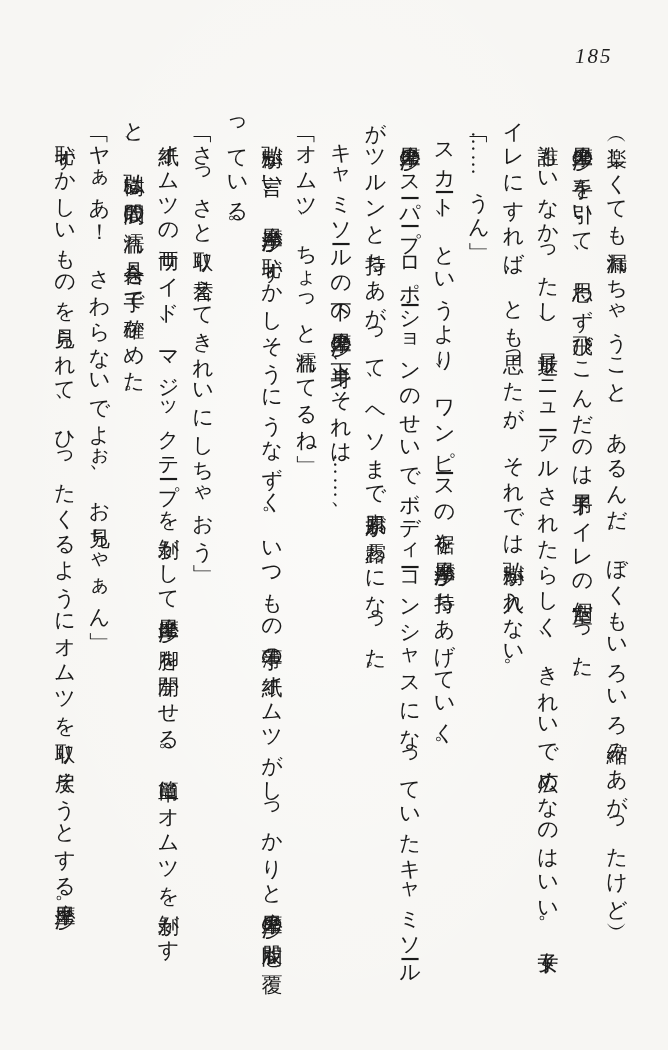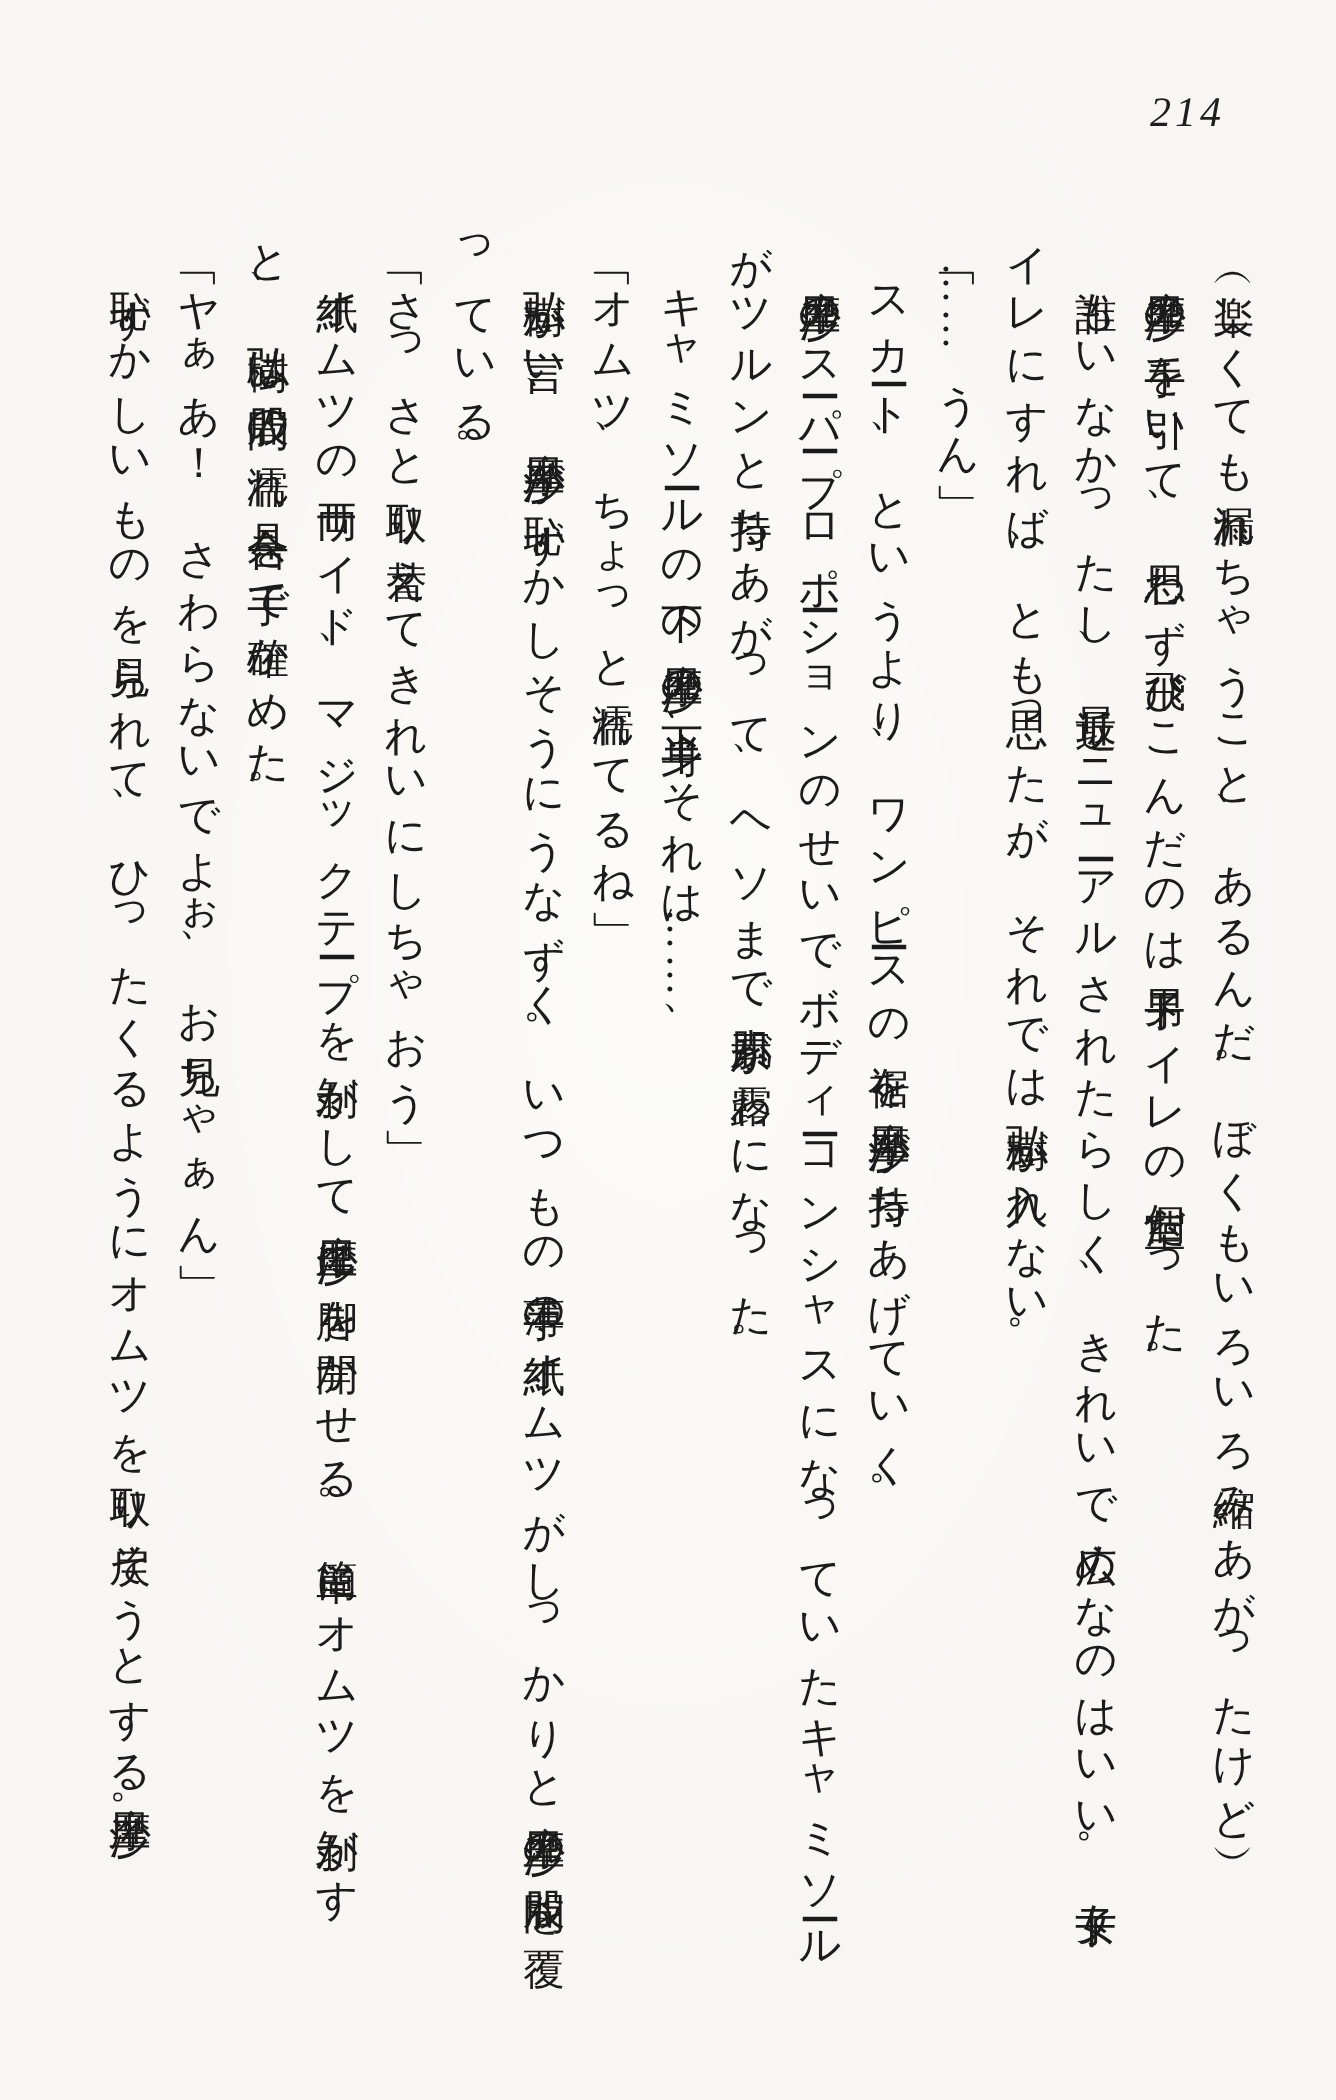--- a/index.html
+++ b/index.html
@@ -48,21 +48,21 @@
   .para {
     margin: 0;
     padding: 0;
     text-indent: 1em;
   }
 </style>
 </head>
 <body>
 
 <div class="page">
-  <div class="page-number">214</div>
+  <div class="page-number">185</div>
 
   <div class="text-block">
       <p class="para">（楽しくても漏れちゃうこと、あるんだ。ぼくもいろいろ縮みあがったけど）</p>
       <p class="para">摩里沙の手を引いて、思わず飛びこんだのは男子トイレの個室だった。</p>
       <p class="para">誰もいなかったし、最近リニューアルされたらしく、きれいで広めなのはいい。女子トイレにすれば、とも思ったが、それでは弘樹が入れない。</p>
       <p class="para">「……うん」</p>
       <p class="para">スカート、というより、ワンピースの裾を摩里沙が持ちあげていく。</p>
       <p class="para">摩里沙のスーパープロポーションのせいでボディーコンシャスになっていたキャミソールがツルンと持ちあがって、ヘソまで素肌が露わになった。</p>
       <p class="para">キャミソールの下の摩里沙の下半身、それは……、</p>
       <p class="para">「オムツ、ちょっと濡れてるね」</p>

